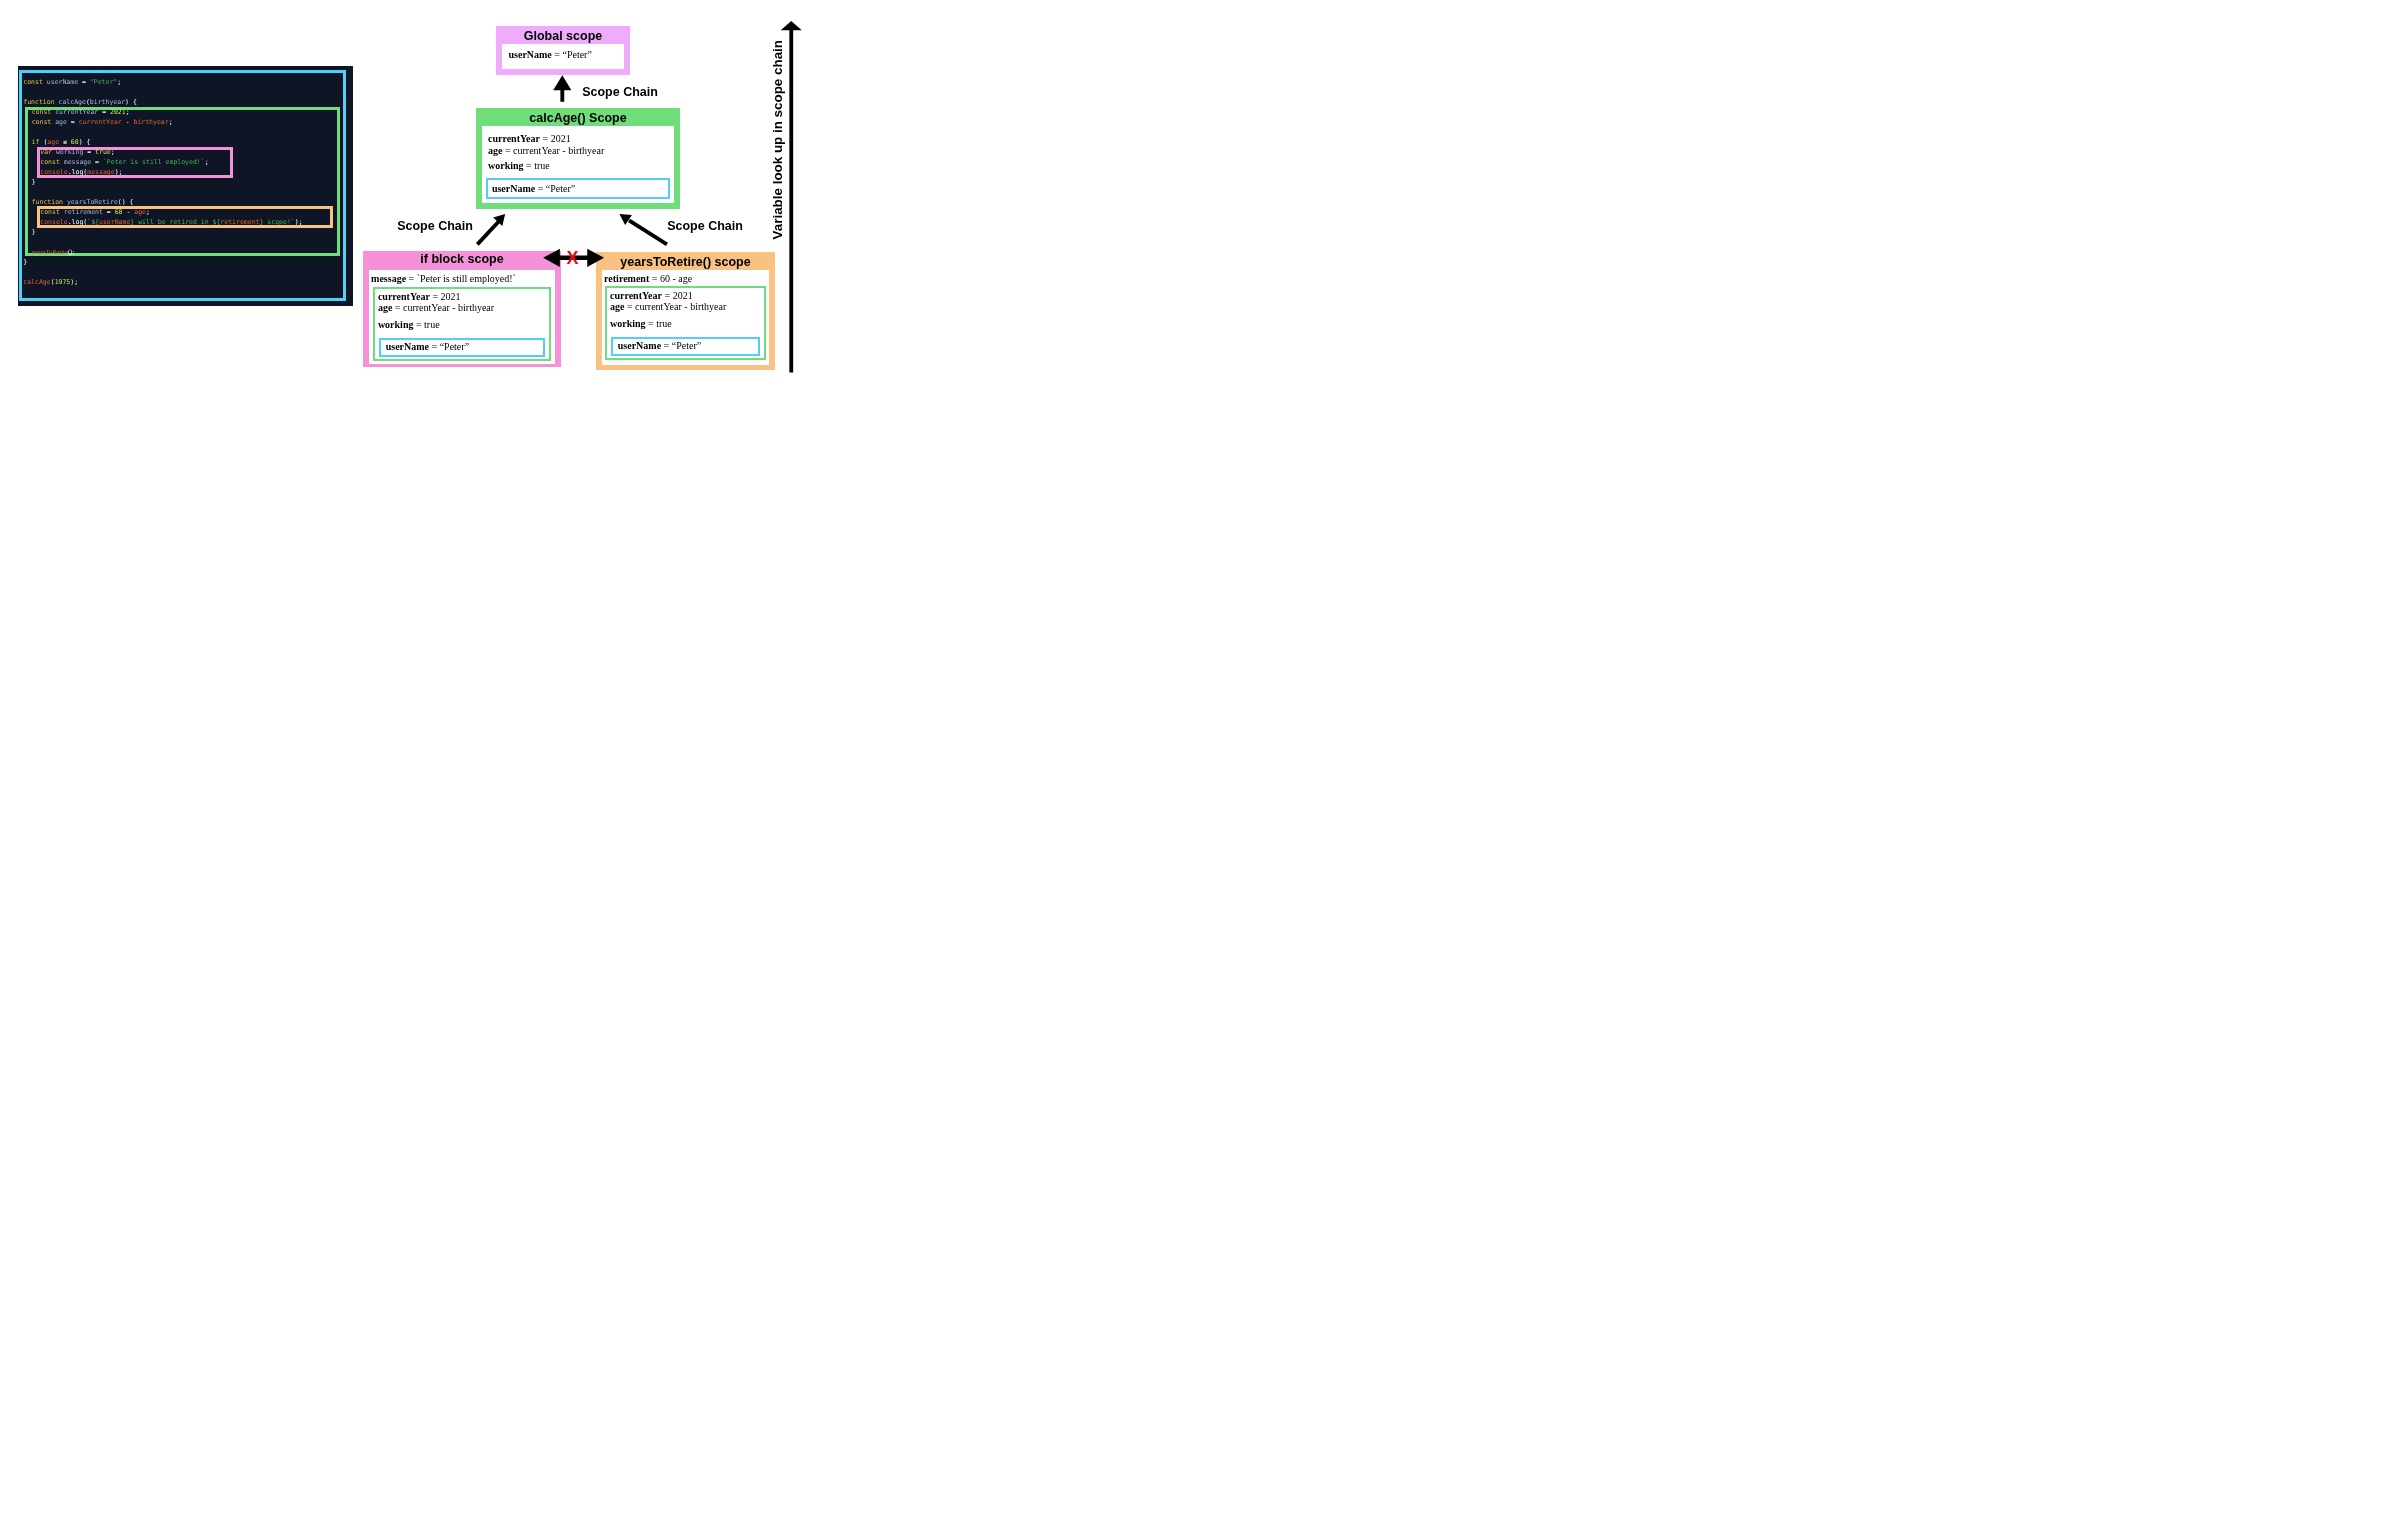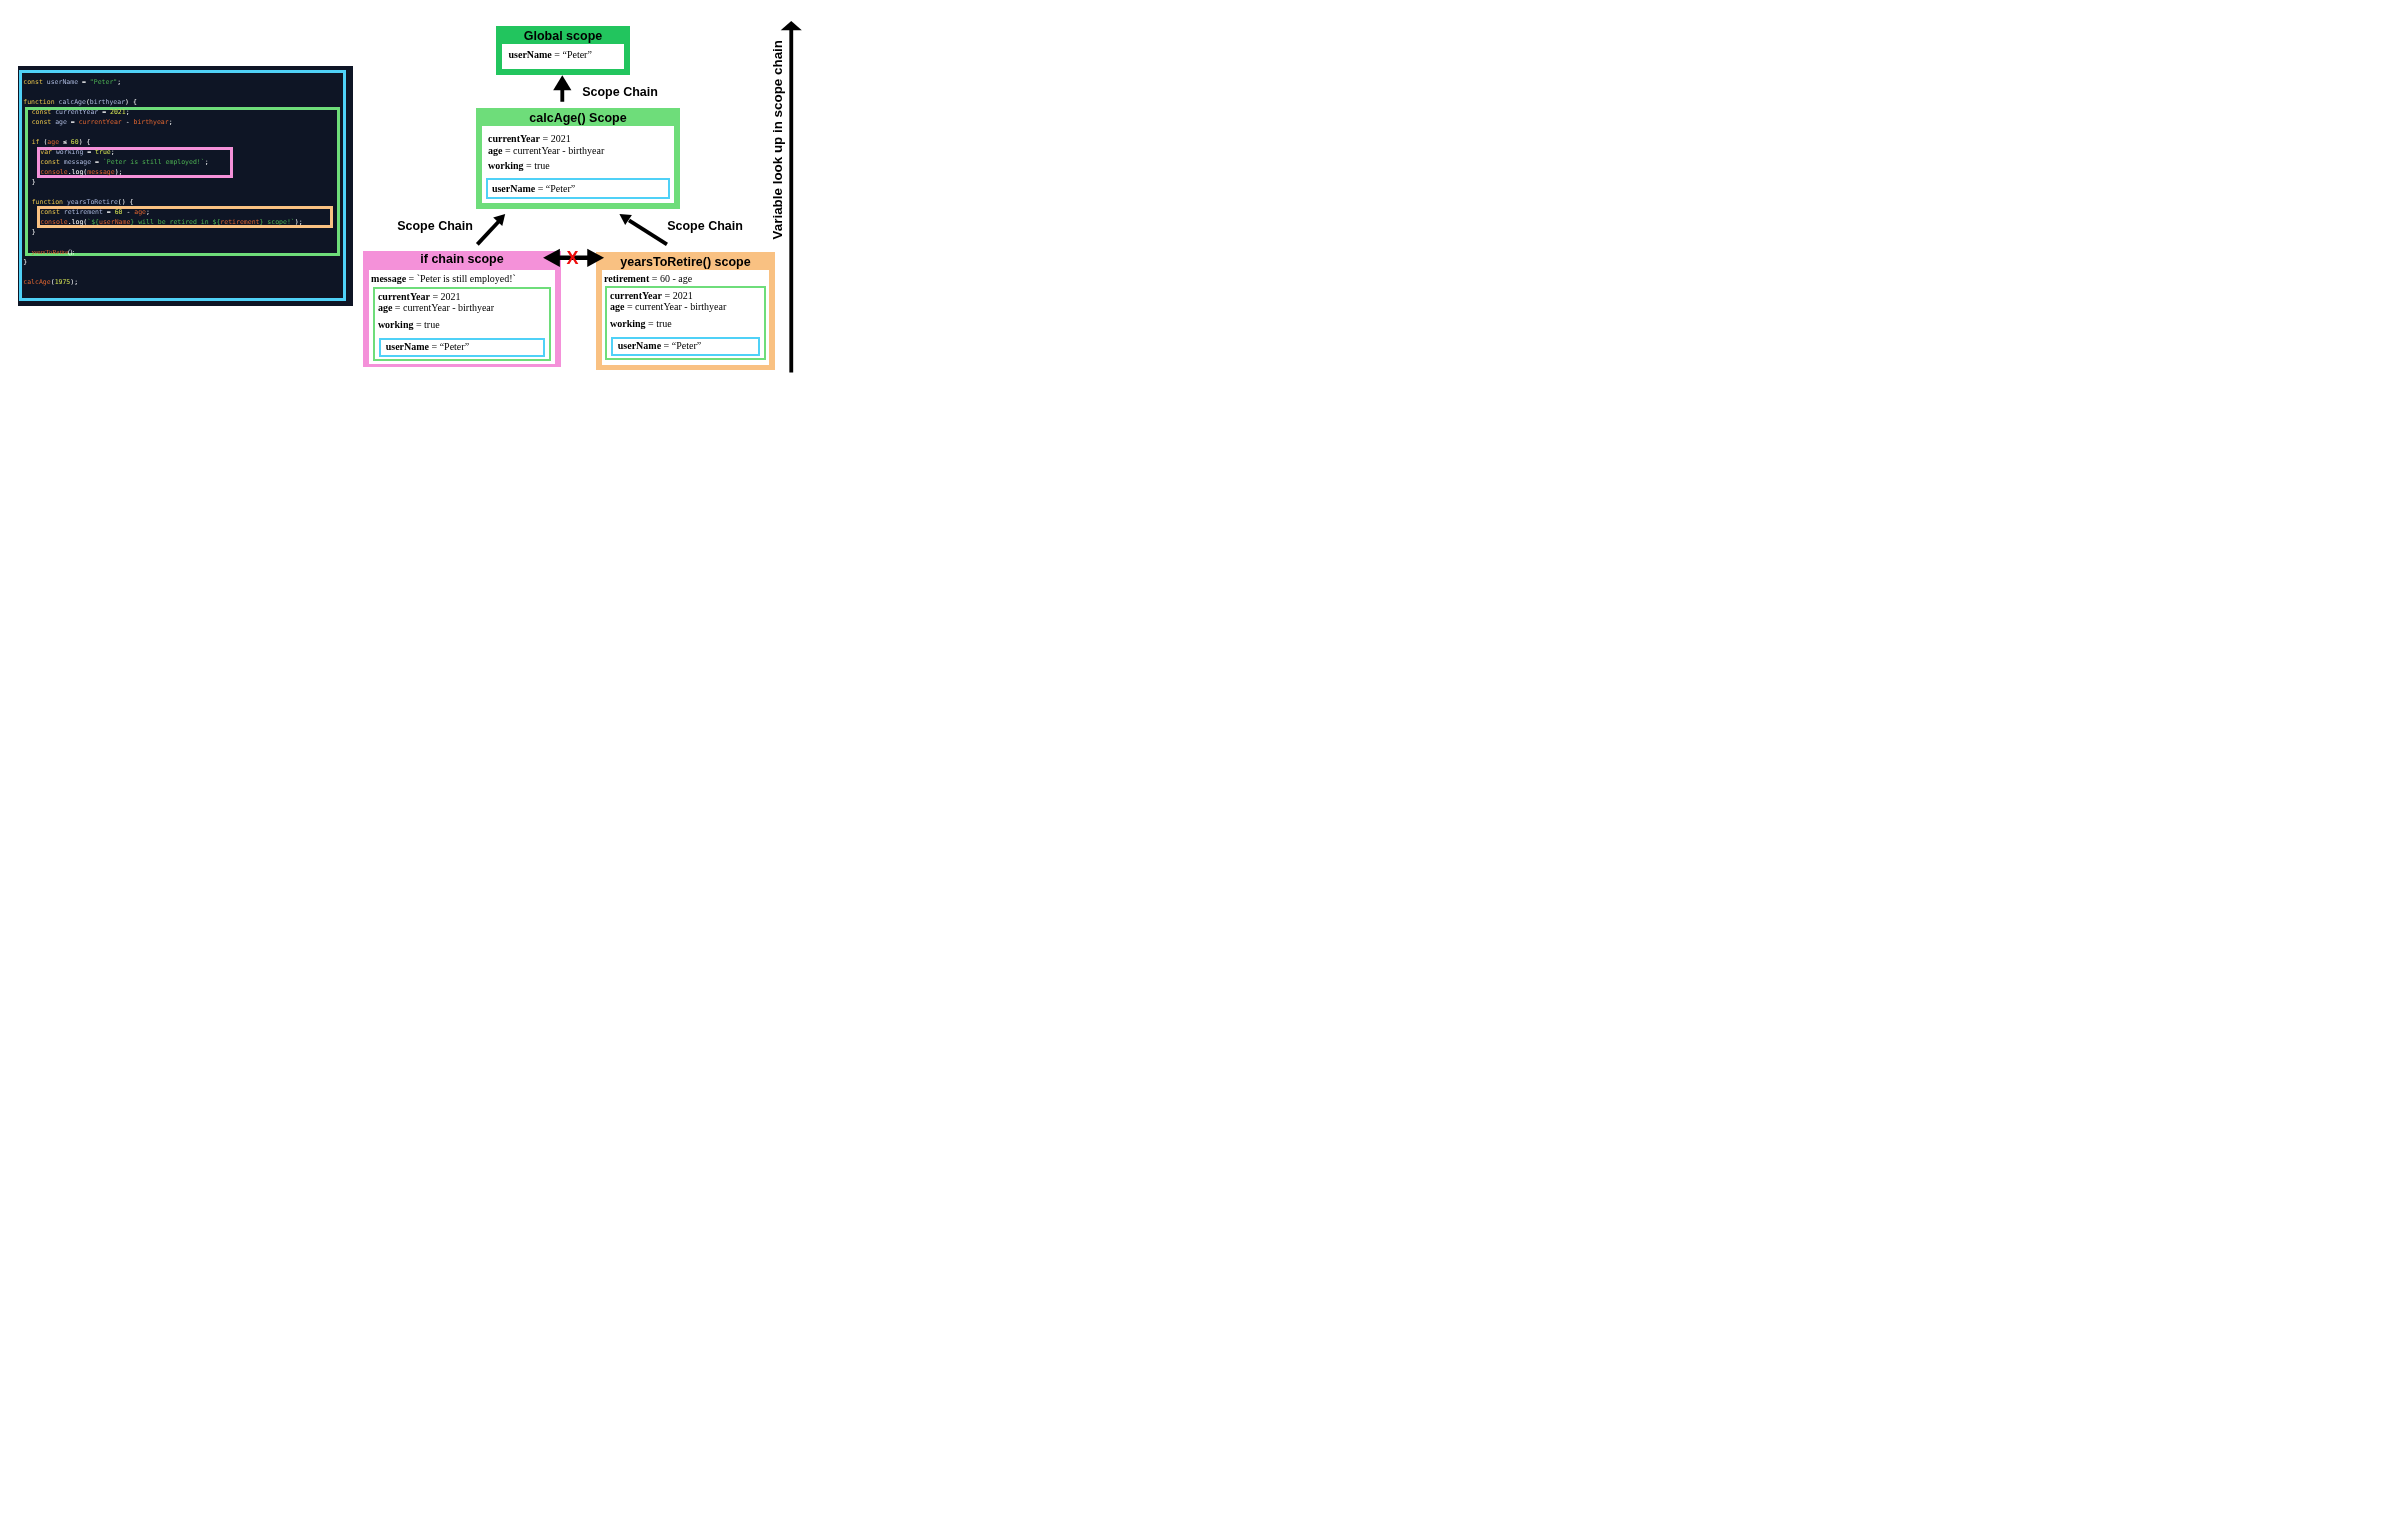--- a/index.html
+++ b/index.html
@@ -14,21 +14,21 @@
   .outline.pink  {left:19px;top:81px;width:196px;height:31px;border:3.4px solid #f491d9;}
   .outline.orange{left:19px;top:140px;width:296px;height:22px;border:3.4px solid #f9c182;}
   #code-lines{position:absolute;left:5.3px;top:11px;z-index:3;}
   .code-line{height:10px;line-height:10px;white-space:pre;
              font-family:"DejaVu Sans Mono",monospace;font-size:6.5px;}
   .t-kw{color:#e3c04b}.t-id{color:#a8b5d8}.t-pun{color:#ffffff}
   .t-str{color:#4db052}.t-num{color:#d2e052}.t-ref{color:#de6430}
 
   
   .scope-box{position:absolute;box-sizing:border-box;}
-  .scope-box.bg-blue{background:#22c55e;}
+  .scope-box.bg-blue{background:#f0abfc;}
   .scope-box.bg-green{background:#6edd7a;}
   .scope-box.bg-pink{background:#f491d9;}
   .scope-box.bg-orange{background:#f9c182;}
   .scope-title{font-weight:700;font-size:12.5px;line-height:14.4px;text-align:center;color:#000;}
   .scope-inner{position:absolute;background:#ffffff;overflow:hidden;}
   .mono-line{font-family:Liberation Serif, serif;font-size:10px;line-height:12.5px;
              white-space:pre;color:#000;}
   .mono-line .vn{font-weight:700;}
   .nest{box-sizing:border-box;background:#ffffff;}
   .nest.b-green{border:2.9px solid #6edd7a;}
@@ -94,21 +94,21 @@
         <div class="mono-line"><span class="vn">age</span><span> = currentYear - birthyear</span></div>
         <div class="mono-line" style="margin-top:1.9px;"><span class="vn">working</span><span> = true</span></div>
       </div>
       <div class="nest b-blue" style="margin:5.8px 4.3px 0 4.3px;padding:1.9px 0 1.9px 3.8px;">
         <div class="mono-line" style="line-height:13.4px;"><span class="vn">userName</span><span> = “Peter”</span></div>
       </div>
     </div>
   </div>
 
   <div class="scope-box bg-pink" style="left:363px;top:251px;width:198px;height:116px;">
-    <div class="scope-title" style="padding-top:1px;">if chain scope</div>
+    <div class="scope-title" style="padding-top:1px;">if block scope</div>
     <div class="scope-inner" style="left:6.2px;right:6.2px;top:19px;bottom:2.9px;">
       <div class="mono-line" style="padding:3.4px 0 0 1.9px;"><span class="vn">message</span><span> = `Peter is still employed!`</span></div>
       <div class="nest b-green" style="margin:1px 3.8px 0 3.8px;padding:1.9px 0 0 2.9px;">
         <div class="mono-line" style="line-height:11.5px;"><span class="vn">currentYear</span><span> = 2021</span></div>
         <div class="mono-line" style="line-height:11.5px;"><span class="vn">age</span><span> = currentYear - birthyear</span></div>
         <div class="mono-line" style="line-height:11.5px;margin-top:4.8px;"><span class="vn">working</span><span> = true</span></div>
         <div class="nest b-blue" style="margin:7.7px 3.8px 1.9px 1px;padding:1.4px 0 1.4px 4.8px;">
           <div class="mono-line"><span class="vn">userName</span><span> = “Peter”</span></div>
         </div>
       </div>

